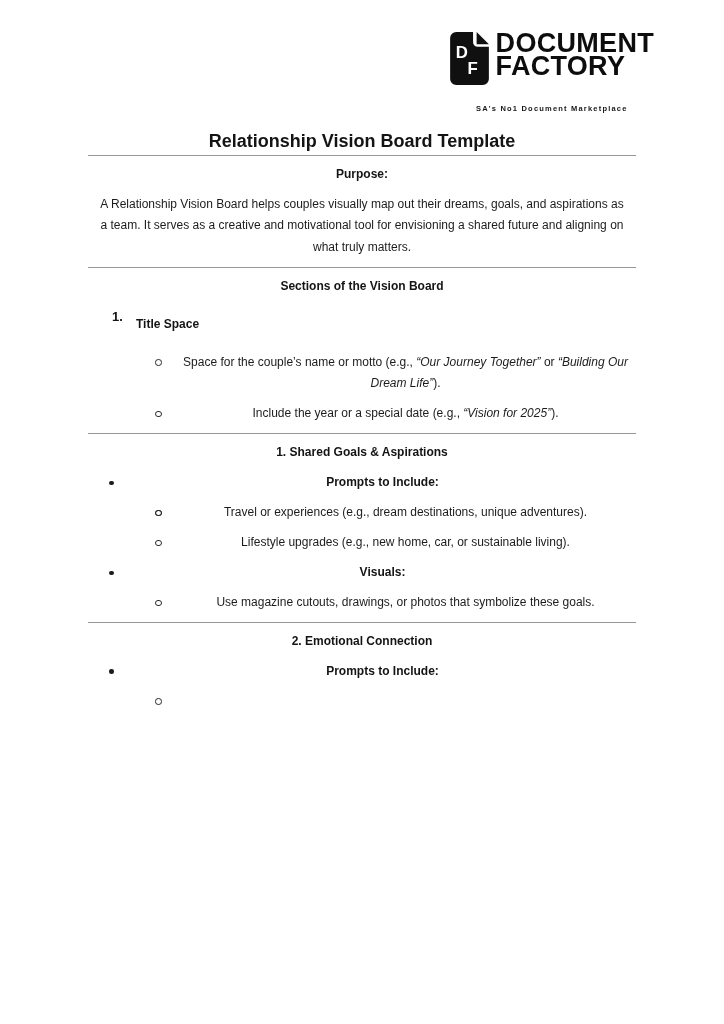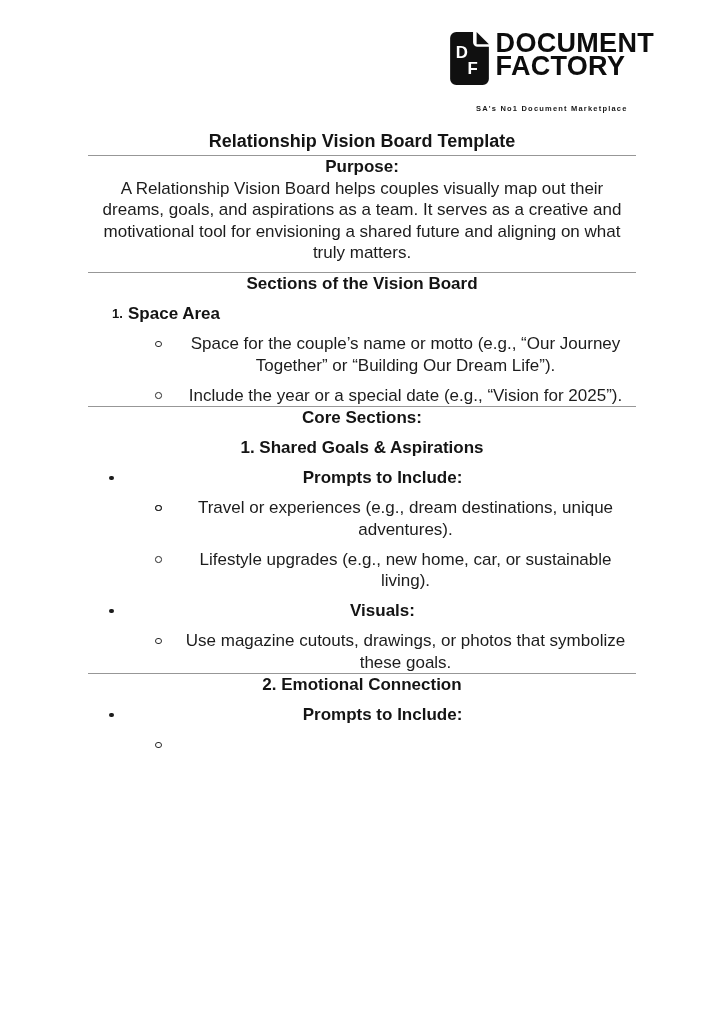--- a/index.html
+++ b/index.html
@@ -17,25 +17,25 @@
 
   
   .content { position:absolute; left:88px; top:0; width:548px;text-align:center; }
   .title { margin:128px 0 0 0; font-size:18px; line-height:27px; font-weight:700; color:#141414; }
   hr.rule { border:none; border-top:1.5px solid #979797; margin:0; height:0; }
   .hr1 { margin:28px 0 21px 0; }
   .hr2 { margin:9px 0 25px 0; }
   .hr3 { margin:17.5px 0 20.5px 0; }
   .hr4 { margin:17.5px 0 21px 0; }
 
-  p { margin:0; font-size:17px; line-height:21.5px; }
+  p { margin:8px; font-size:12px; line-height:21.5px; }
   .h2 { font-weight:700; color:#141414; }
   .mt { margin-top:8.5px; }
   .mb { margin-bottom:8.5px; }
-  .it { }
+  .it { font-style:italic; }
 
   
   .num-item { display:flex; padding-left:19px; margin-top:8.5px; }
   .num { flex:0 0 21px; font-weight:700; font-size:13px; line-height:21.5px; color:#141414; }
 
   
   .b1 { position:relative; padding-left:41px; margin-top:8.5px; }
   .dot { position:absolute; left:21px; top:8.5px; width:4.5px; height:4.5px; border-radius:50%; background:#1c1c1c; }
 
   
@@ -71,36 +71,35 @@
 
     <p class="h2">Purpose:</p>
     <p class="mb">A Relationship Vision Board helps couples visually map out their dreams, goals, and aspirations as a team. It serves as a creative and motivational tool for envisioning a shared future and aligning on what truly matters.</p>
 
     <hr class="rule hr2">
 
     <p class="h2">Sections of the Vision Board</p>
 
     <div class="num-item">
       <span class="num">1.</span>
-      <p class="h2">Space Area</p>
+      <p class="h2">Title Space</p>
     </div>
 
     <div class="b2">
       <span class="o-dot"></span>
       <p><span>Space for the couple’s name or motto (e.g., </span><span class="it">“Our Journey Together”</span><span> or </span><span class="it">“Building Our Dream Life”</span><span>).</span></p>
     </div>
 
     <div class="b2">
       <span class="o-dot"></span>
       <p><span>Include the year or a special date (e.g., </span><span class="it">“Vision for 2025”</span><span>).</span></p>
     </div>
 
     <hr class="rule hr3">
 
-    <p class="h2">Core Sections:</p>
 
     <p class="h2 mt">1. Shared Goals &amp; Aspirations</p>
 
     <div class="b1">
       <span class="dot"></span>
       <p class="h2">Prompts to Include:</p>
     </div>
 
     <div class="b2">
       <span class="o-dot"></span>

